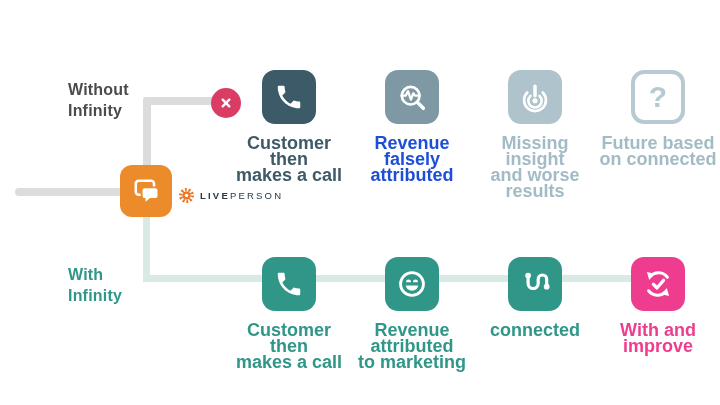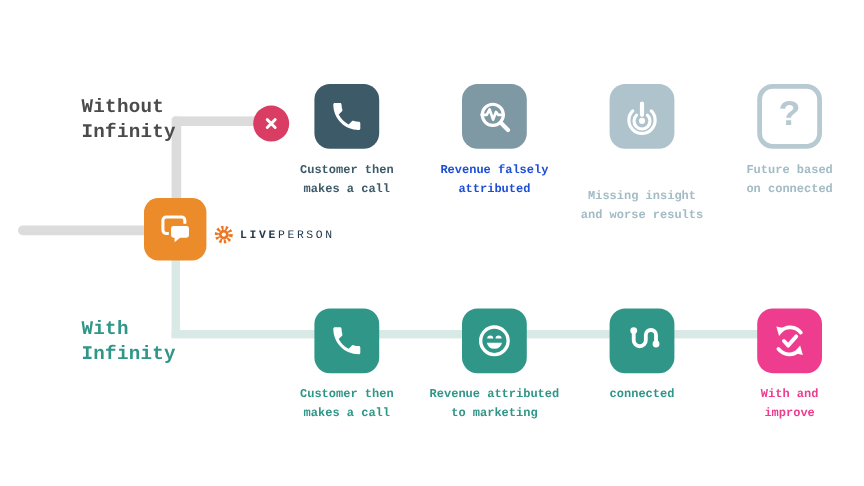--- a/index.html
+++ b/index.html
@@ -1,17 +1,17 @@
 <!DOCTYPE html>
 <html><head>
 <meta charset="utf-8">
 <style>
   html,body{margin:0;padding:0;background:#fff;}
   .stage{position:relative;width:720px;height:405px;background:#ffffff;
-         font-family:Liberation Mono, monospace;overflow:hidden;}
+         font-family:Liberation Sans, sans-serif;overflow:hidden;}
 
   
   .line{position:absolute;}
   .gray-left{left:15px;top:188px;width:110px;height:8px;background:#dcdcdc;border-radius:4px;}
   .gray-vert{left:143px;top:97px;width:8px;height:73px;background:#dcdcdc;border-radius:3px 3px 0 0;}
   .gray-top{left:145px;top:97px;width:72px;height:8px;background:#dcdcdc;}
   .teal-vert{left:143px;top:214px;width:7px;height:67px;background:#d9e9e6;}
   .teal-horiz{left:143px;top:275px;width:492px;height:7px;background:#d9e9e6;}
 
   
@@ -35,21 +35,21 @@
   .cell{position:absolute;width:124px;display:flex;flex-direction:column;align-items:center;}
   .tile{width:54px;height:54px;border-radius:13px;display:flex;align-items:center;justify-content:center;
         box-sizing:border-box;}
   .bg-dark{background:#3d5a68;}
   .bg-med{background:#7e99a4;}
   .bg-light{background:#aec3cb;}
   .bg-teal{background:#2f9688;}
   .bg-pink{background:#ee3d8f;}
   .tile-outline{background:#ffffff;border:4px solid #b7c9d1;}
   .qmark{font-size:30px;font-weight:bold;color:#b7c9d1;line-height:1;}
-  .lbl{margin-top:11px;font-weight:bold;font-size:10px;line-height:16px;text-align:center;}
+  .lbl{margin-top:11px;font-weight:bold;font-size:18px;line-height:16px;text-align:center;}
   .c-dark{color:#3d5a68;}
   .c-med{color:#1d4ed8;}
   .c-light{color:#a2bbc5;}
   .c-teal{color:#2f9688;}
   .c-pink{color:#ee3d8f;}
 
   svg{display:block;}
 </style>
 </head>
 <body>
@@ -113,21 +113,21 @@
         <line x1="16" y1="16" x2="20.5" y2="20.5" stroke="#fff" stroke-width="2.6" stroke-linecap="round"></line>
         <polyline points="4,11 7.2,11 9,7.6 11.2,14 13,9.2 14.3,11 17.8,11" fill="none" stroke="#fff" stroke-width="1.7" stroke-linecap="round" stroke-linejoin="round"></polyline>
       </svg>
     </div>
     <div class="lbl c-med">
       <div>Revenue falsely</div>
       <div>attributed</div>
     </div>
   </div>
 
-  <div class="cell" style="left:473px;top:70px;gap:22px;">
+  <div class="cell" style="left:473px;top:70px;">
     <div class="tile bg-light">
       <svg width="32" height="32" viewBox="0 0 24 24">
         <line x1="12" y1="4" x2="12" y2="11" stroke="#fff" stroke-width="2.6" stroke-linecap="round"></line>
         <circle cx="12" cy="14.8" r="1.9" fill="#fff"></circle>
         <path d="M8.6 11.2 a5 5 0 1 0 6.8 0" fill="none" stroke="#fff" stroke-width="2" stroke-linecap="round"></path>
         <path d="M6.2 8.6 a8.2 8.2 0 1 0 11.6 0" fill="none" stroke="#fff" stroke-width="2" stroke-linecap="round"></path>
       </svg>
     </div>
     <div class="lbl c-light">
       <div>Missing insight</div>

